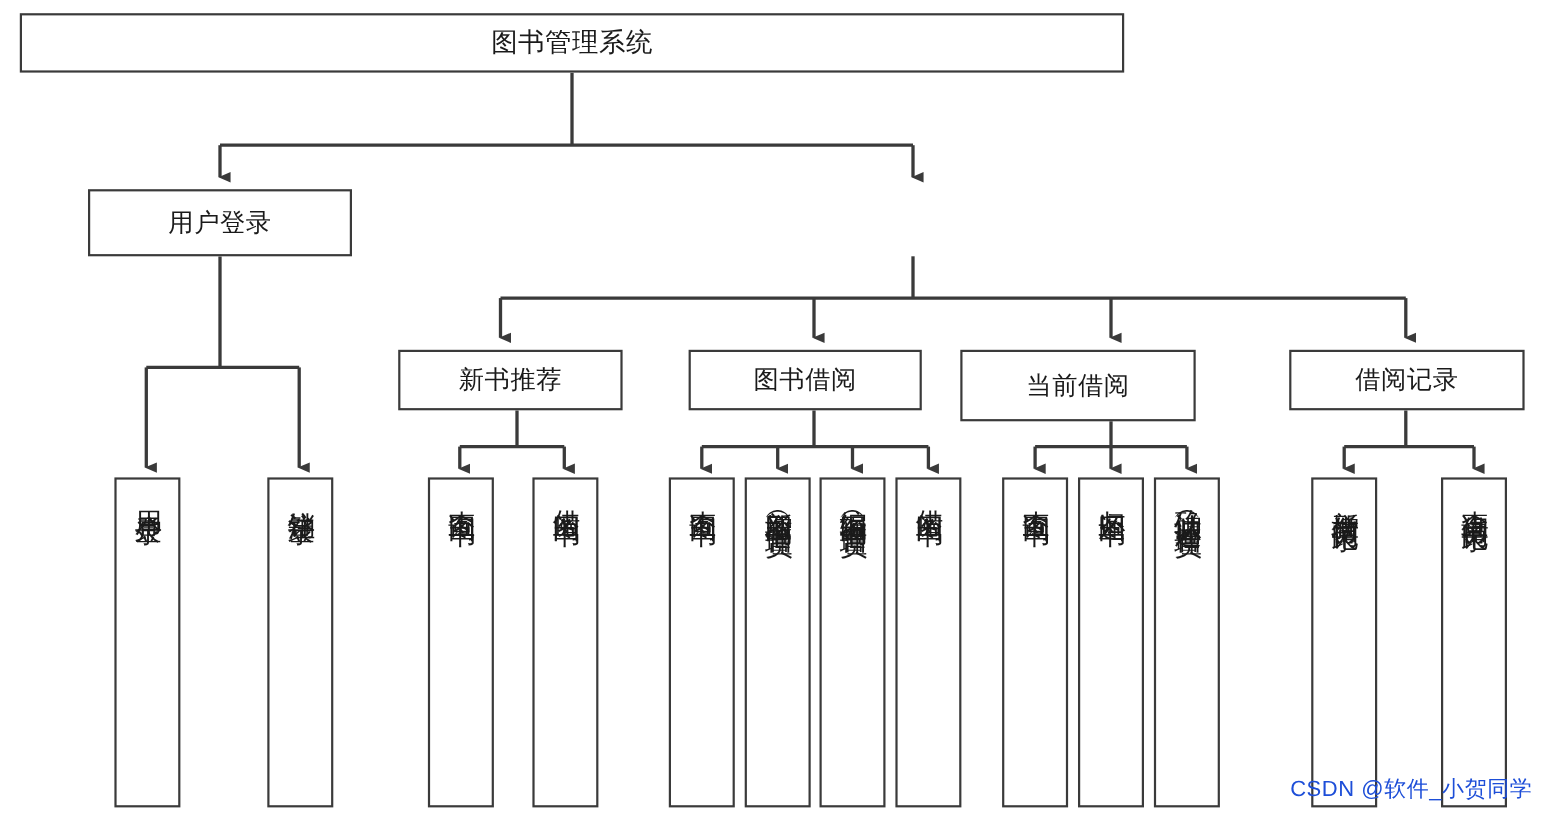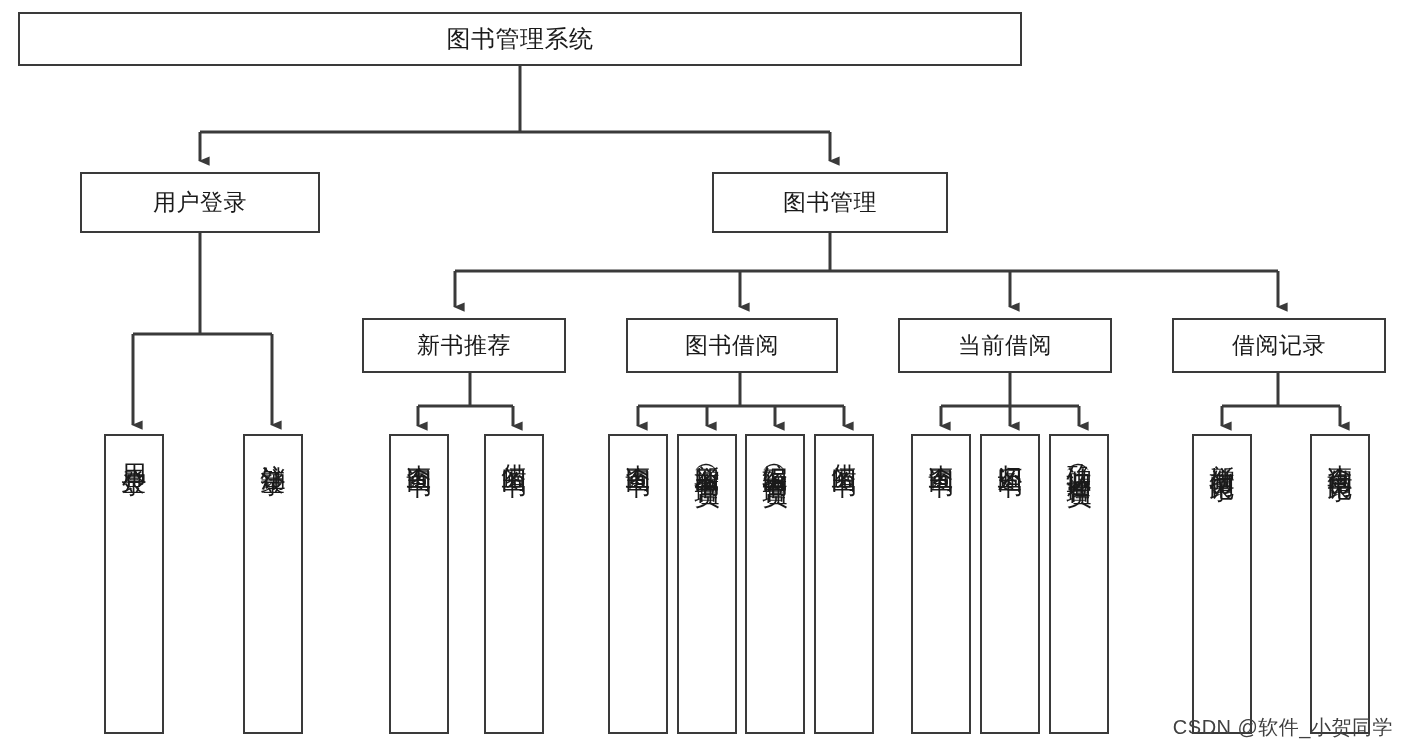--- a/index.html
+++ b/index.html
@@ -64,23 +64,23 @@
     white-space: pre;
     color: #1a1a1a;
     max-height: 290px;
   }
   .leaf-tall .v-label {
     max-height: 300px;
   }
   .watermark {
     position: absolute;
     right: 12px;
-    bottom: 6px;
+    bottom: 16px;
     font-size: 20px;
-    color: #404040;
+    color: #1d4ed8;
     z-index: 5;
     white-space: pre;
     letter-spacing: 0.5px;
   }
 </style>
 </head>
 <body>
 
 <div id="diagram-root">
 
@@ -137,33 +137,30 @@
   </svg>
 
   <div class="node root" style="left:18px; top:12px; width:1004px; height:54px;">
     <span class="node-label h-label">图书管理系统</span>
   </div>
 
   <div class="node" style="left:80px; top:172px; width:240px; height:61px;">
     <span class="node-label h-label">用户登录</span>
   </div>
 
-  <div class="node" style="left:712px; top:172px; width:236px; height:61px;">
-    <span class="node-label h-label">图书管理</span>
-  </div>
 
   <div class="node" style="left:362px; top:318px; width:204px; height:55px;">
     <span class="node-label h-label">新书推荐</span>
   </div>
 
   <div class="node" style="left:626px; top:318px; width:212px; height:55px;">
     <span class="node-label h-label">图书借阅</span>
   </div>
 
-  <div class="node" style="left:898px; top:318px; width:214px; height:55px;">
+  <div class="node" style="left:873px; top:318px; width:214px; height:65px;">
     <span class="node-label h-label">当前借阅</span>
   </div>
 
   <div class="node" style="left:1172px; top:318px; width:214px; height:55px;">
     <span class="node-label h-label">借阅记录</span>
   </div>
 
   <div class="node leaf" style="left:104px; top:434px; width:60px; height:300px;">
     <span class="node-label v-label">用户登录</span>
   </div>

